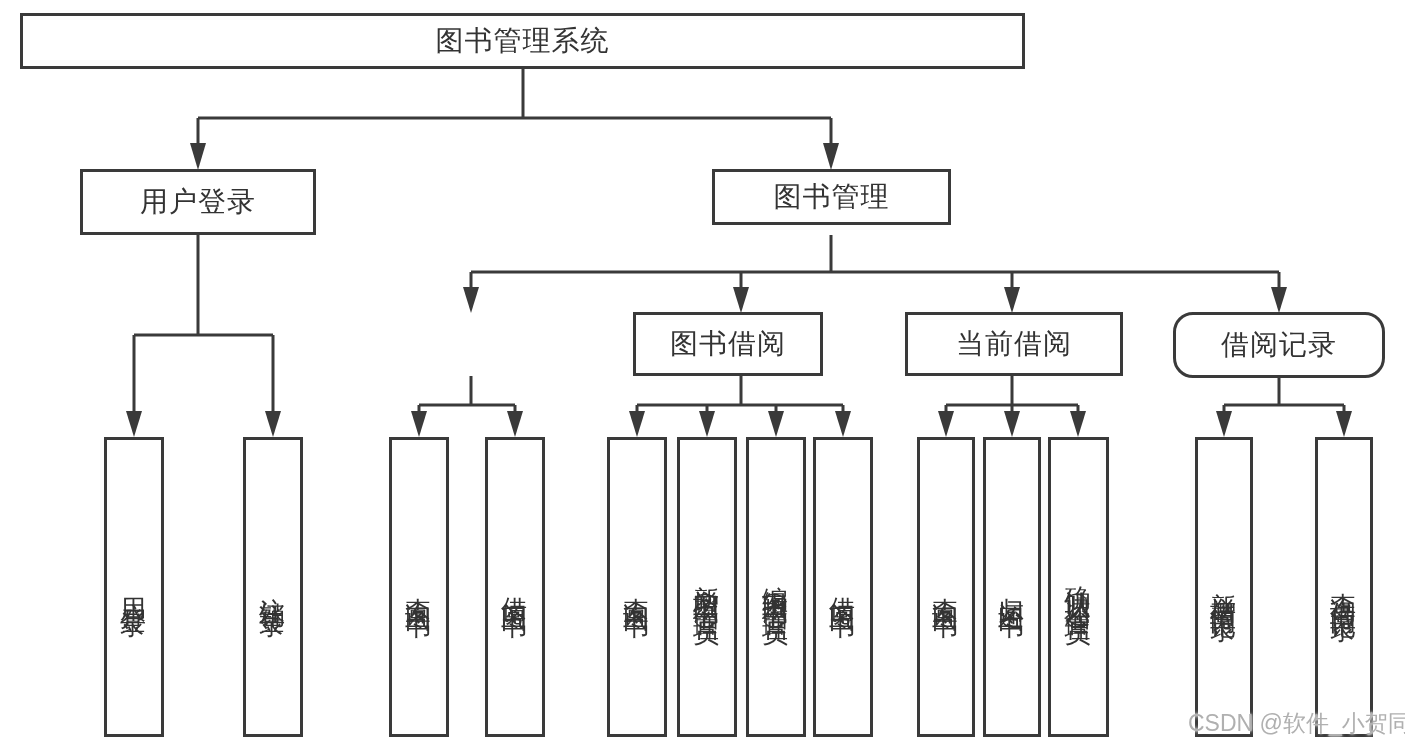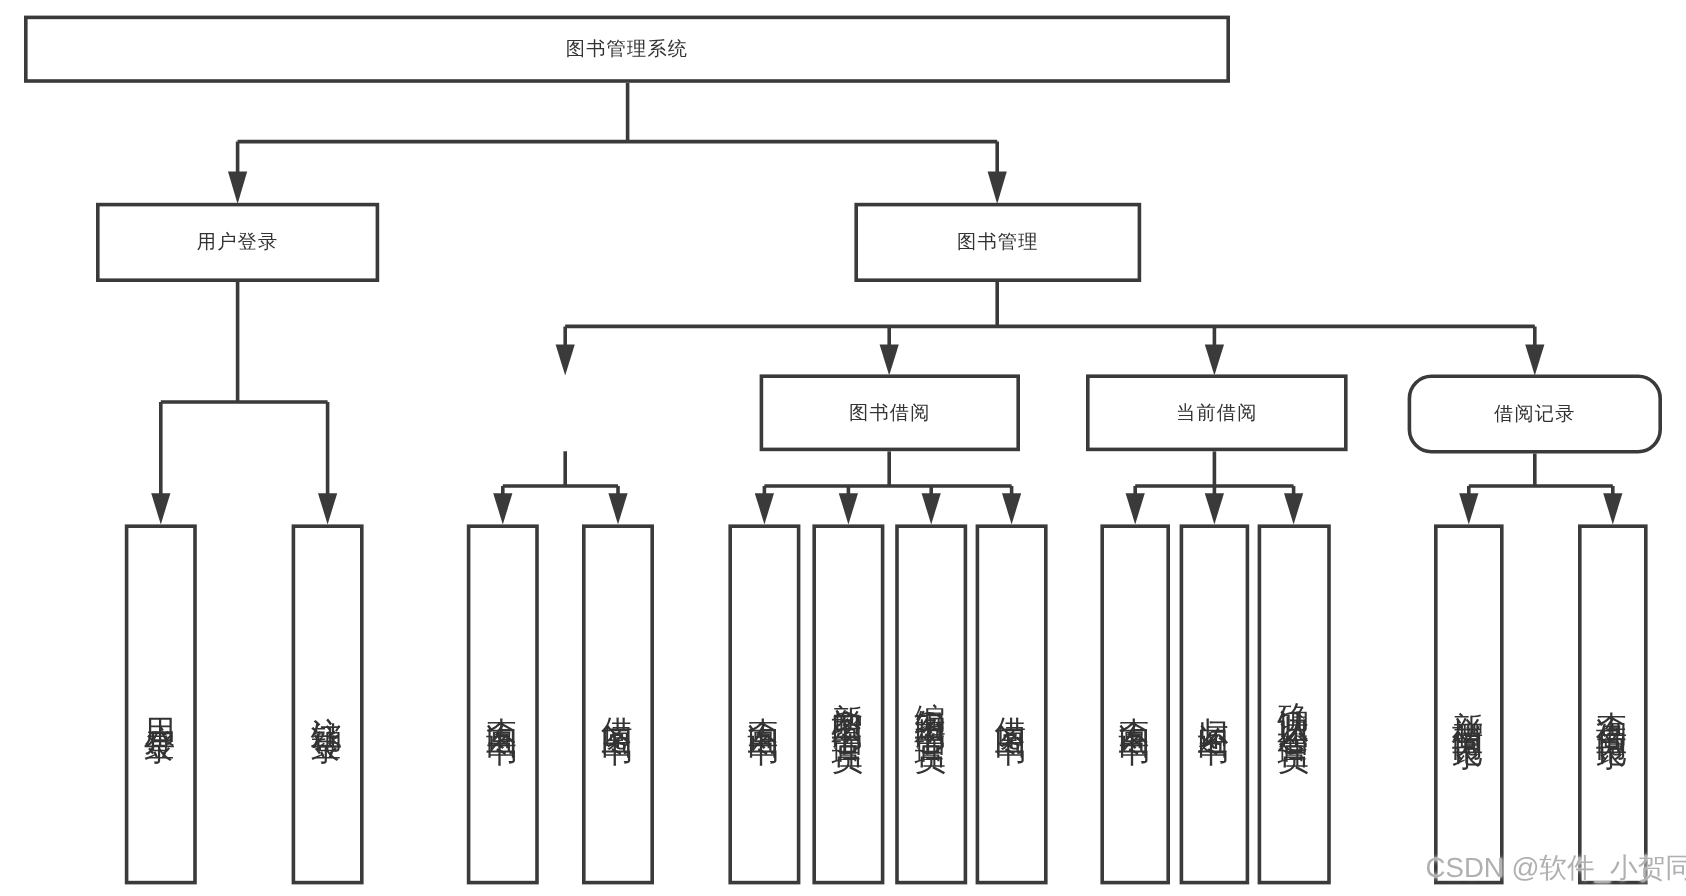--- a/index.html
+++ b/index.html
@@ -5,31 +5,31 @@
   html,body{margin:0;padding:0;background:#ffffff;}
   .stage{
     position:relative;width:1405px;height:747px;background:#ffffff;
     font-family:"Liberation Sans","DejaVu Sans",sans-serif;color:#333333;overflow:hidden;
   }
   .wires{position:absolute;left:0;top:0;width:1405px;height:747px;}
   .box{
     position:absolute;box-sizing:border-box;border:3px solid #3a3a3a;background:#ffffff;
     display:flex;align-items:center;justify-content:center;text-align:center;
   }
-  .h{font-size:16px;letter-spacing:1px;}
+  .h{font-size:28px;letter-spacing:1px;}
   .v{
     writing-mode:vertical-rl;font-size:26px;letter-spacing:5px;
     top:437px;width:60px;height:300px;
   }
   
   .n-root{left:20px;top:13px;width:1005px;height:56px;}
   .n-a0{left:80px;top:169px;width:236px;height:66px;}
-  .n-a1{left:712px;top:169px;width:239px;height:66px;}
+  .n-a1{left:712px;top:169px;width:239px;height:56px;}
   .n-b0{left:363px;top:312px;width:215px;height:64px;}
-  .n-b1{left:633px;top:312px;width:217px;height:64px;}
+  .n-b1{left:633px;top:312px;width:190px;height:64px;}
   .n-b2{left:905px;top:312px;width:218px;height:64px;}
   .n-b3{left:1173px;top:312px;width:212px;height:66px;border-radius:20px;}
   
   .n-c0{left:104px;}
   .n-c1{left:243px;}
   .n-c2{left:389px;}
   .n-c3{left:485px;}
   .n-c4{left:607px;}
   .n-c5{left:677px;}
   .n-c6{left:746px;}

